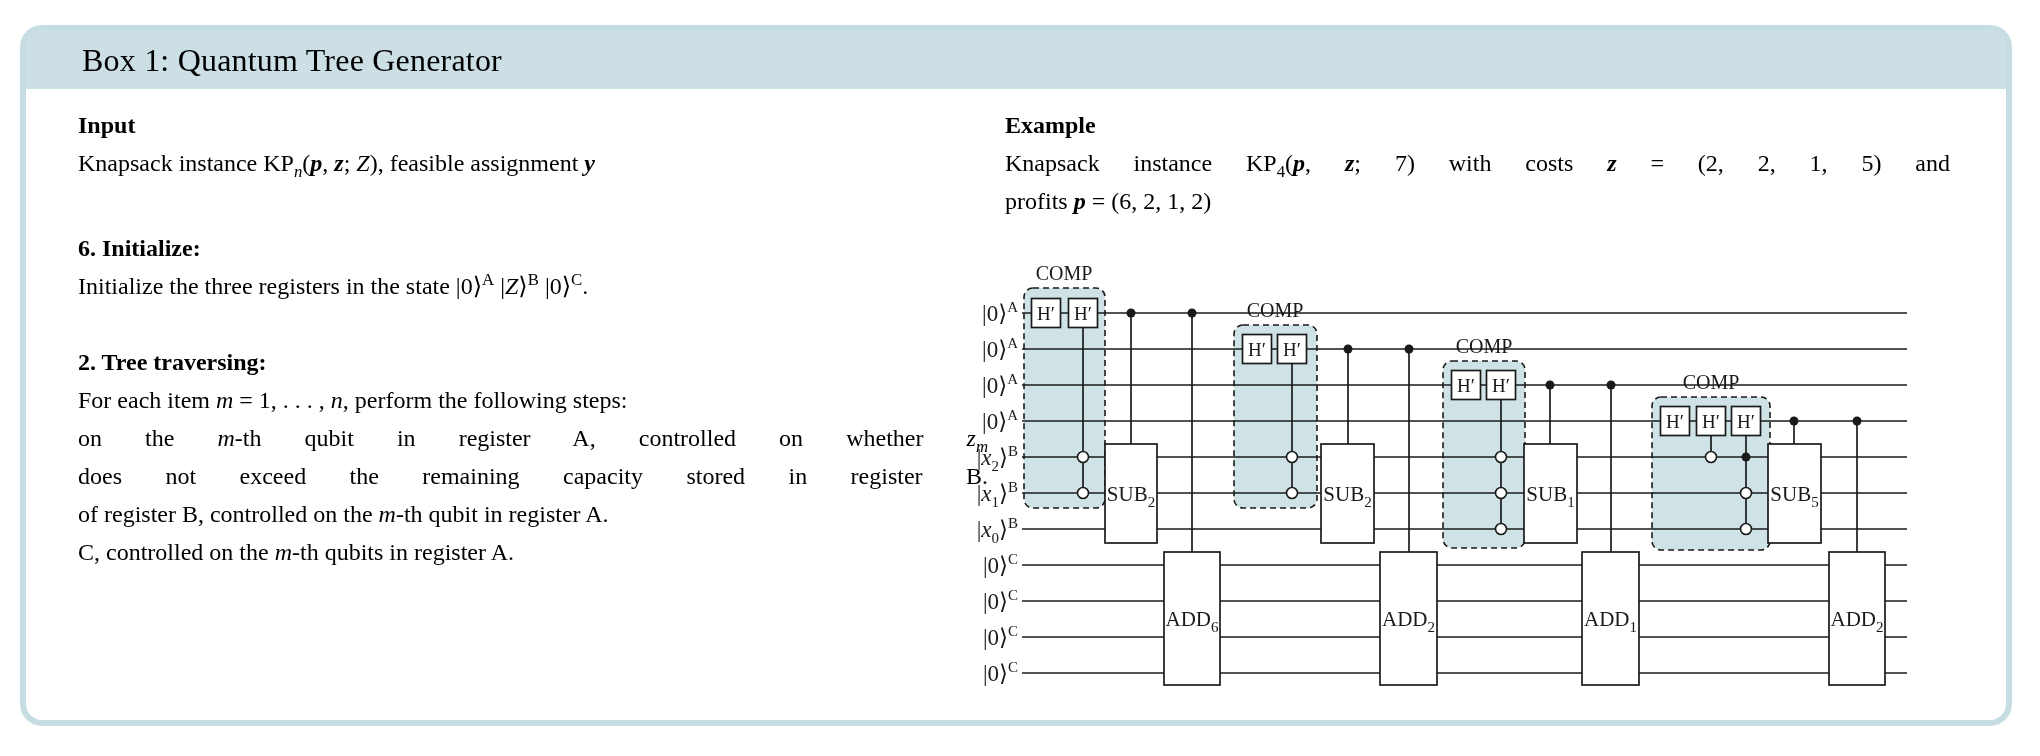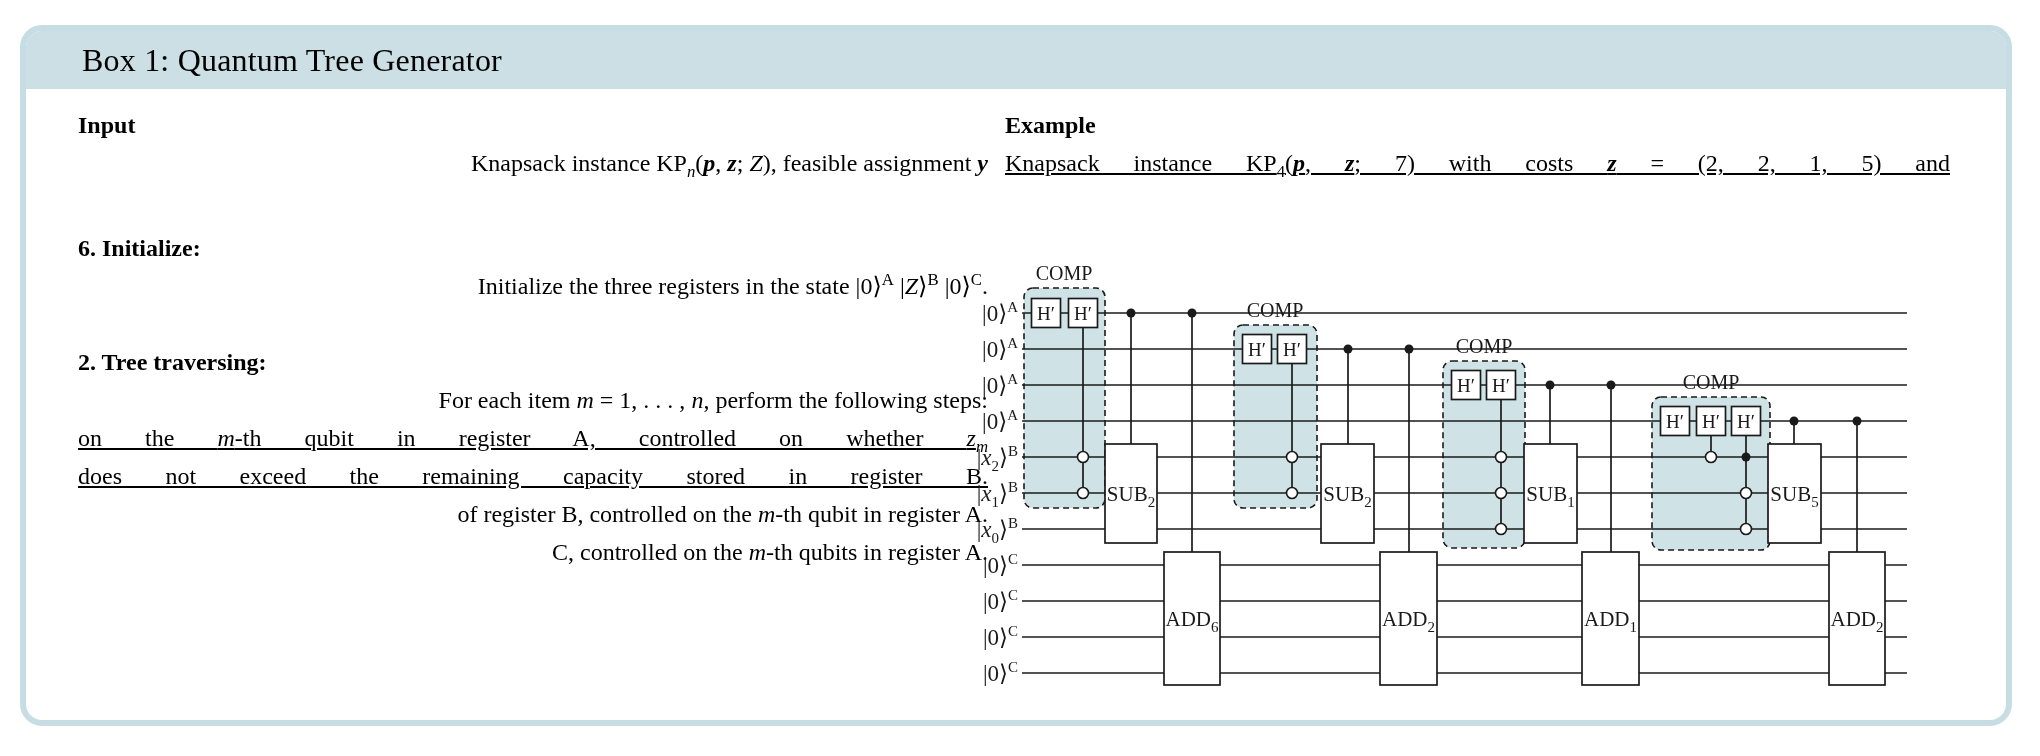--- a/index.html
+++ b/index.html
@@ -7,22 +7,22 @@
   }
   html,body{margin:0;padding:0;background:#ffffff;}
   #page{position:relative;width:2040px;height:756px;background:#ffffff;overflow:hidden;
         font-family:"Liberation Serif","DejaVu Serif",serif;color:var(--text);}
   .panel{position:absolute;left:20px;top:25px;width:1992px;height:701px;box-sizing:border-box;
          border:6px solid var(--panel_border);border-radius:22px;background:#ffffff;overflow:hidden;}
   .panel-header{height:58px;background:var(--header_bg);display:flex;align-items:center;}
   .panel-title{font-size:32px;padding-left:56px;letter-spacing:0.2px;}
   .col{position:absolute;}
   .ln{font-size:24px;line-height:38px;white-space:nowrap;}
-  .wrap{white-space:normal;text-align:right;}
-  .just{white-space:normal;text-align:justify;text-align-last:justify;text-decoration:underline;-moz-text-align-last:justify;}
+  .wrap{white-space:normal;}
+  .just{white-space:normal;text-align:justify;text-align-last:justify;-moz-text-align-last:justify;}
   .hd{font-weight:bold;}
   .ln sub,.ln sup{font-size:0.70em;line-height:0;}
   .ln i{font-style:italic;}
   #circuit-wrap{position:absolute;left:972px;top:250px;width:990px;height:470px;}
   #circuit-svg{width:990px;height:470px;display:block;}
   #circuit-svg text{fill:var(--ink);font-family:"Liberation Serif","DejaVu Serif",serif;}
 </style>
 </head>
 <body>
 
@@ -48,20 +48,21 @@
     <div class="ln wrap">For each item <i>m</i> = 1, . . . , <i>n</i>, perform the following steps:</div>
     <div class="ln just">on the <i>m</i>-th qubit in register A, controlled on whether <i>z<sub>m</sub></i></div>
     <div class="ln just">does not exceed the remaining capacity stored in register B.</div>
     <div class="ln wrap">of register B, controlled on the <i>m</i>-th qubit in register A.</div>
     <div class="ln wrap">C, controlled on the <i>m</i>-th qubits in register A.</div>
   </div>
 
   <div class="col" style="left:1005px;top:106px;width:945px">
     <div class="ln hd">Example</div>
     <div class="ln just">Knapsack instance KP<sub>4</sub>(<b><i>p</i></b>, <b><i>z</i></b>; 7) with costs <b><i>z</i></b> = (2, 2, 1, 5) and</div>
+    <div class="ln wrap">profits <b><i>p</i></b> = (6, 2, 1, 2)</div>
   </div>
 
   <div id="circuit-wrap">
     <svg id="circuit-svg" viewBox="0 0 990 470" xmlns="http://www.w3.org/2000/svg">
         <rect x="52" y="38" width="81" height="220" rx="9" ry="9" fill="#cfe3e7" stroke="#1a1a1a" stroke-width="1.6" stroke-dasharray="6 4"></rect>
         <text x="92" y="30" text-anchor="middle" font-size="20">COMP</text>
         <rect x="262" y="75" width="83" height="183" rx="9" ry="9" fill="#cfe3e7" stroke="#1a1a1a" stroke-width="1.6" stroke-dasharray="6 4"></rect>
         <text x="303" y="67" text-anchor="middle" font-size="20">COMP</text>
         <rect x="471" y="111" width="82" height="187" rx="9" ry="9" fill="#cfe3e7" stroke="#1a1a1a" stroke-width="1.6" stroke-dasharray="6 4"></rect>
         <text x="512" y="103" text-anchor="middle" font-size="20">COMP</text>

